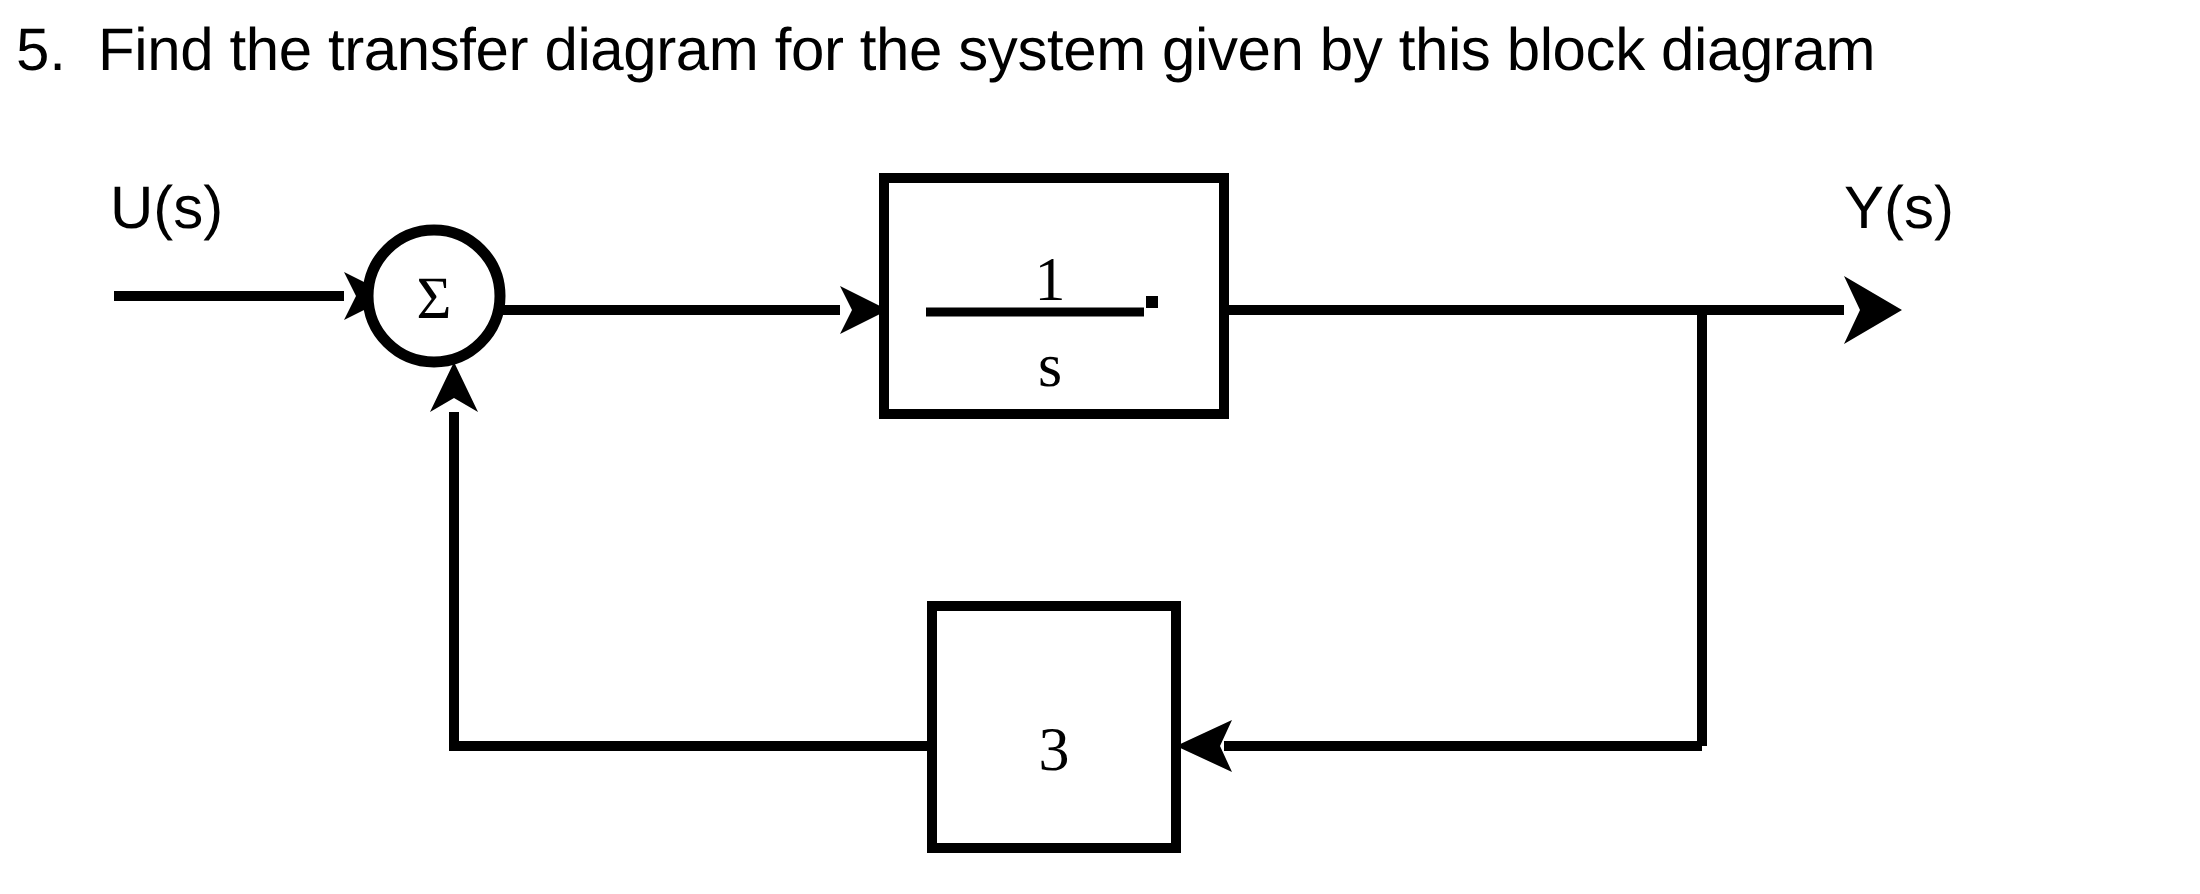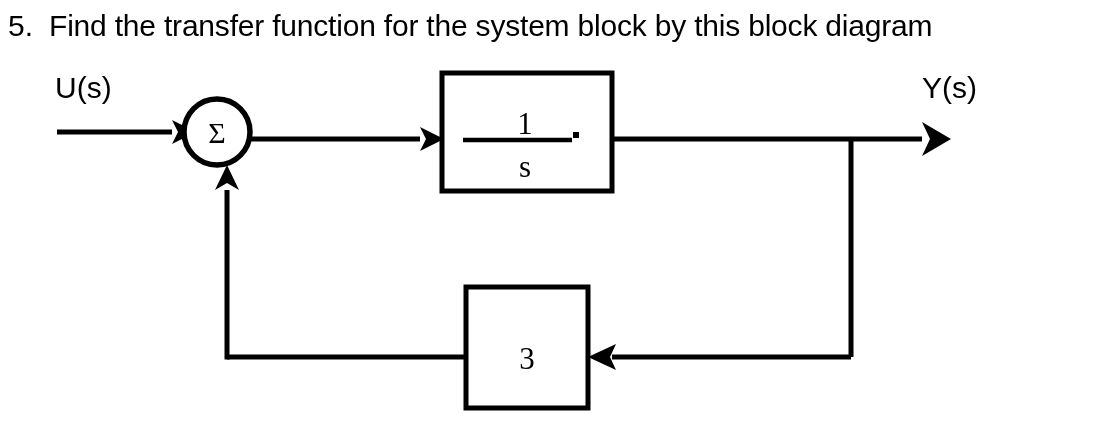--- a/index.html
+++ b/index.html
@@ -45,21 +45,21 @@
     line-height: 36px;
     color: #000000;
     margin-left: 16px;
     letter-spacing: -0.2px;
   }
 
   
   .diagram-wrap {
     position: absolute;
     left: 0;
-    top: 40px;
+    top: 56px;
     width: 869px;
     height: 391px;
   }
   svg.diagram {
     display: block;
     width: 1100px;
     height: 391px;
   }
   .sig-label {
     font-family: "Liberation Sans", sans-serif;
@@ -104,21 +104,21 @@
     fill: #000000;
   }
 </style>
 </head>
 <body>
 
 <div id="question-root">
 
   <div class="question-header">
     <span class="q-number">5.</span>
-    <span class="q-text">Find the transfer function for the system block by this block diagram</span>
+    <span class="q-text">Find the transfer diagram for the system given by this block diagram</span>
   </div>
 
   <div class="diagram-wrap">
     <svg class="diagram" viewBox="0 0 1100 391" xmlns="http://www.w3.org/2000/svg">
 
       <text class="sig-label" x="55" y="58">U(s)</text>
       <text class="sig-label" x="922" y="58">Y(s)</text>
 
       <g>
         <line class="wire" x1="57" y1="92" x2="172" y2="92"></line>

